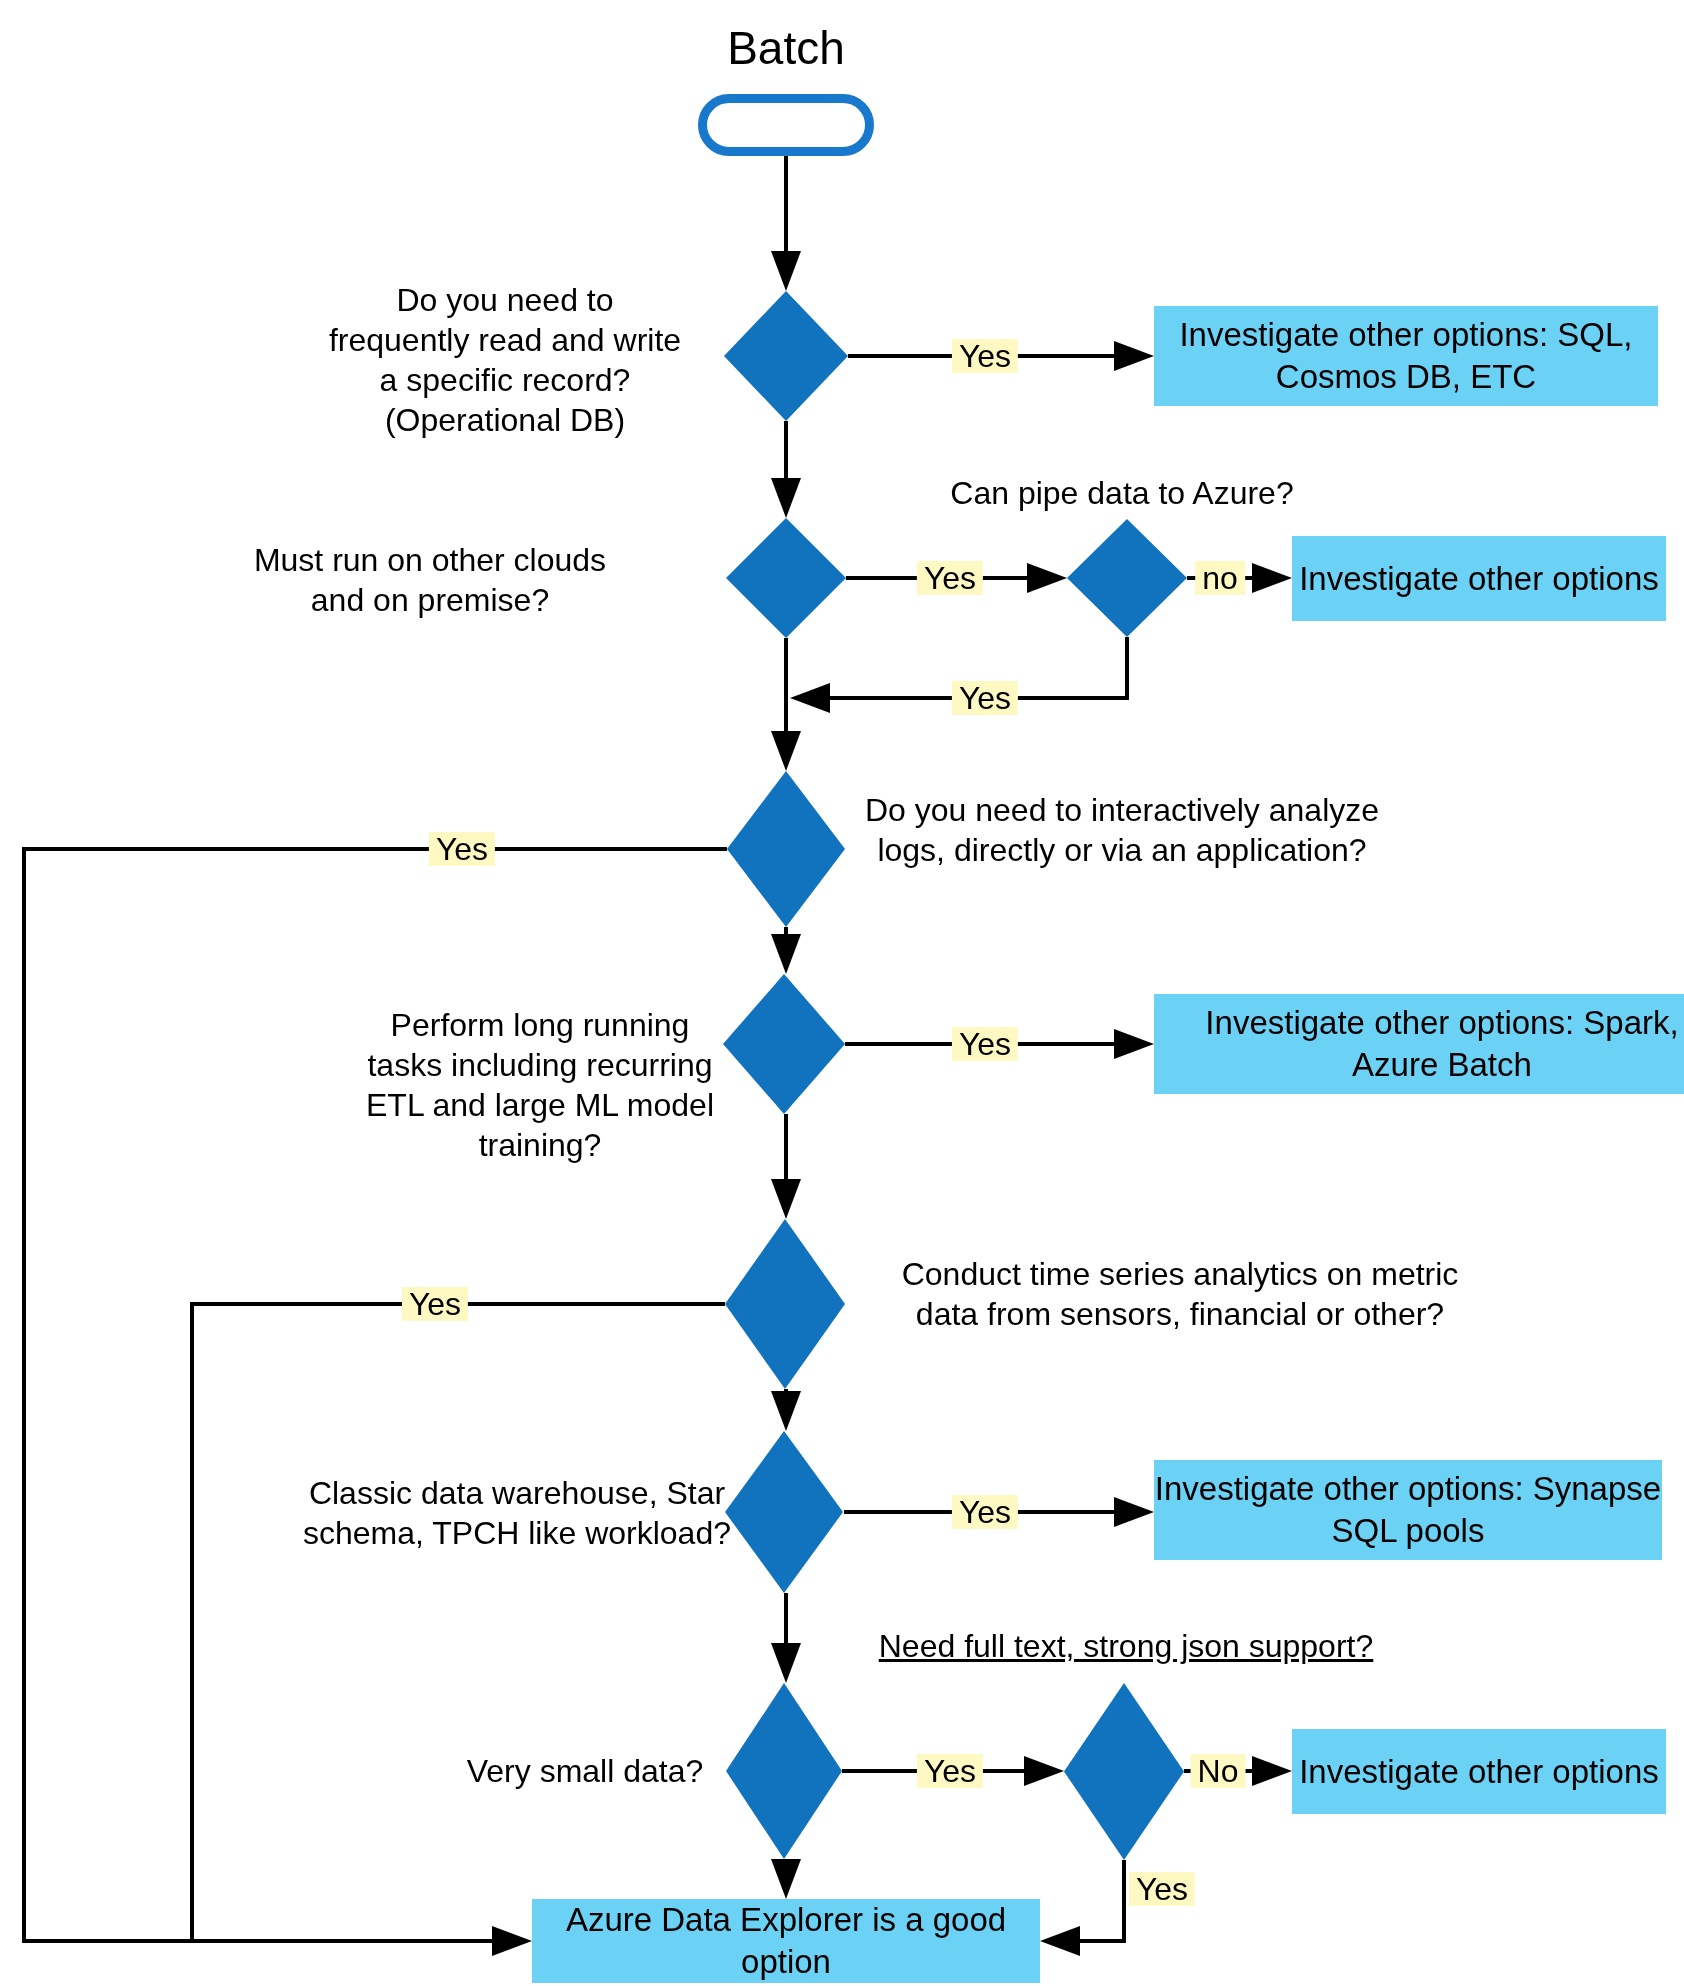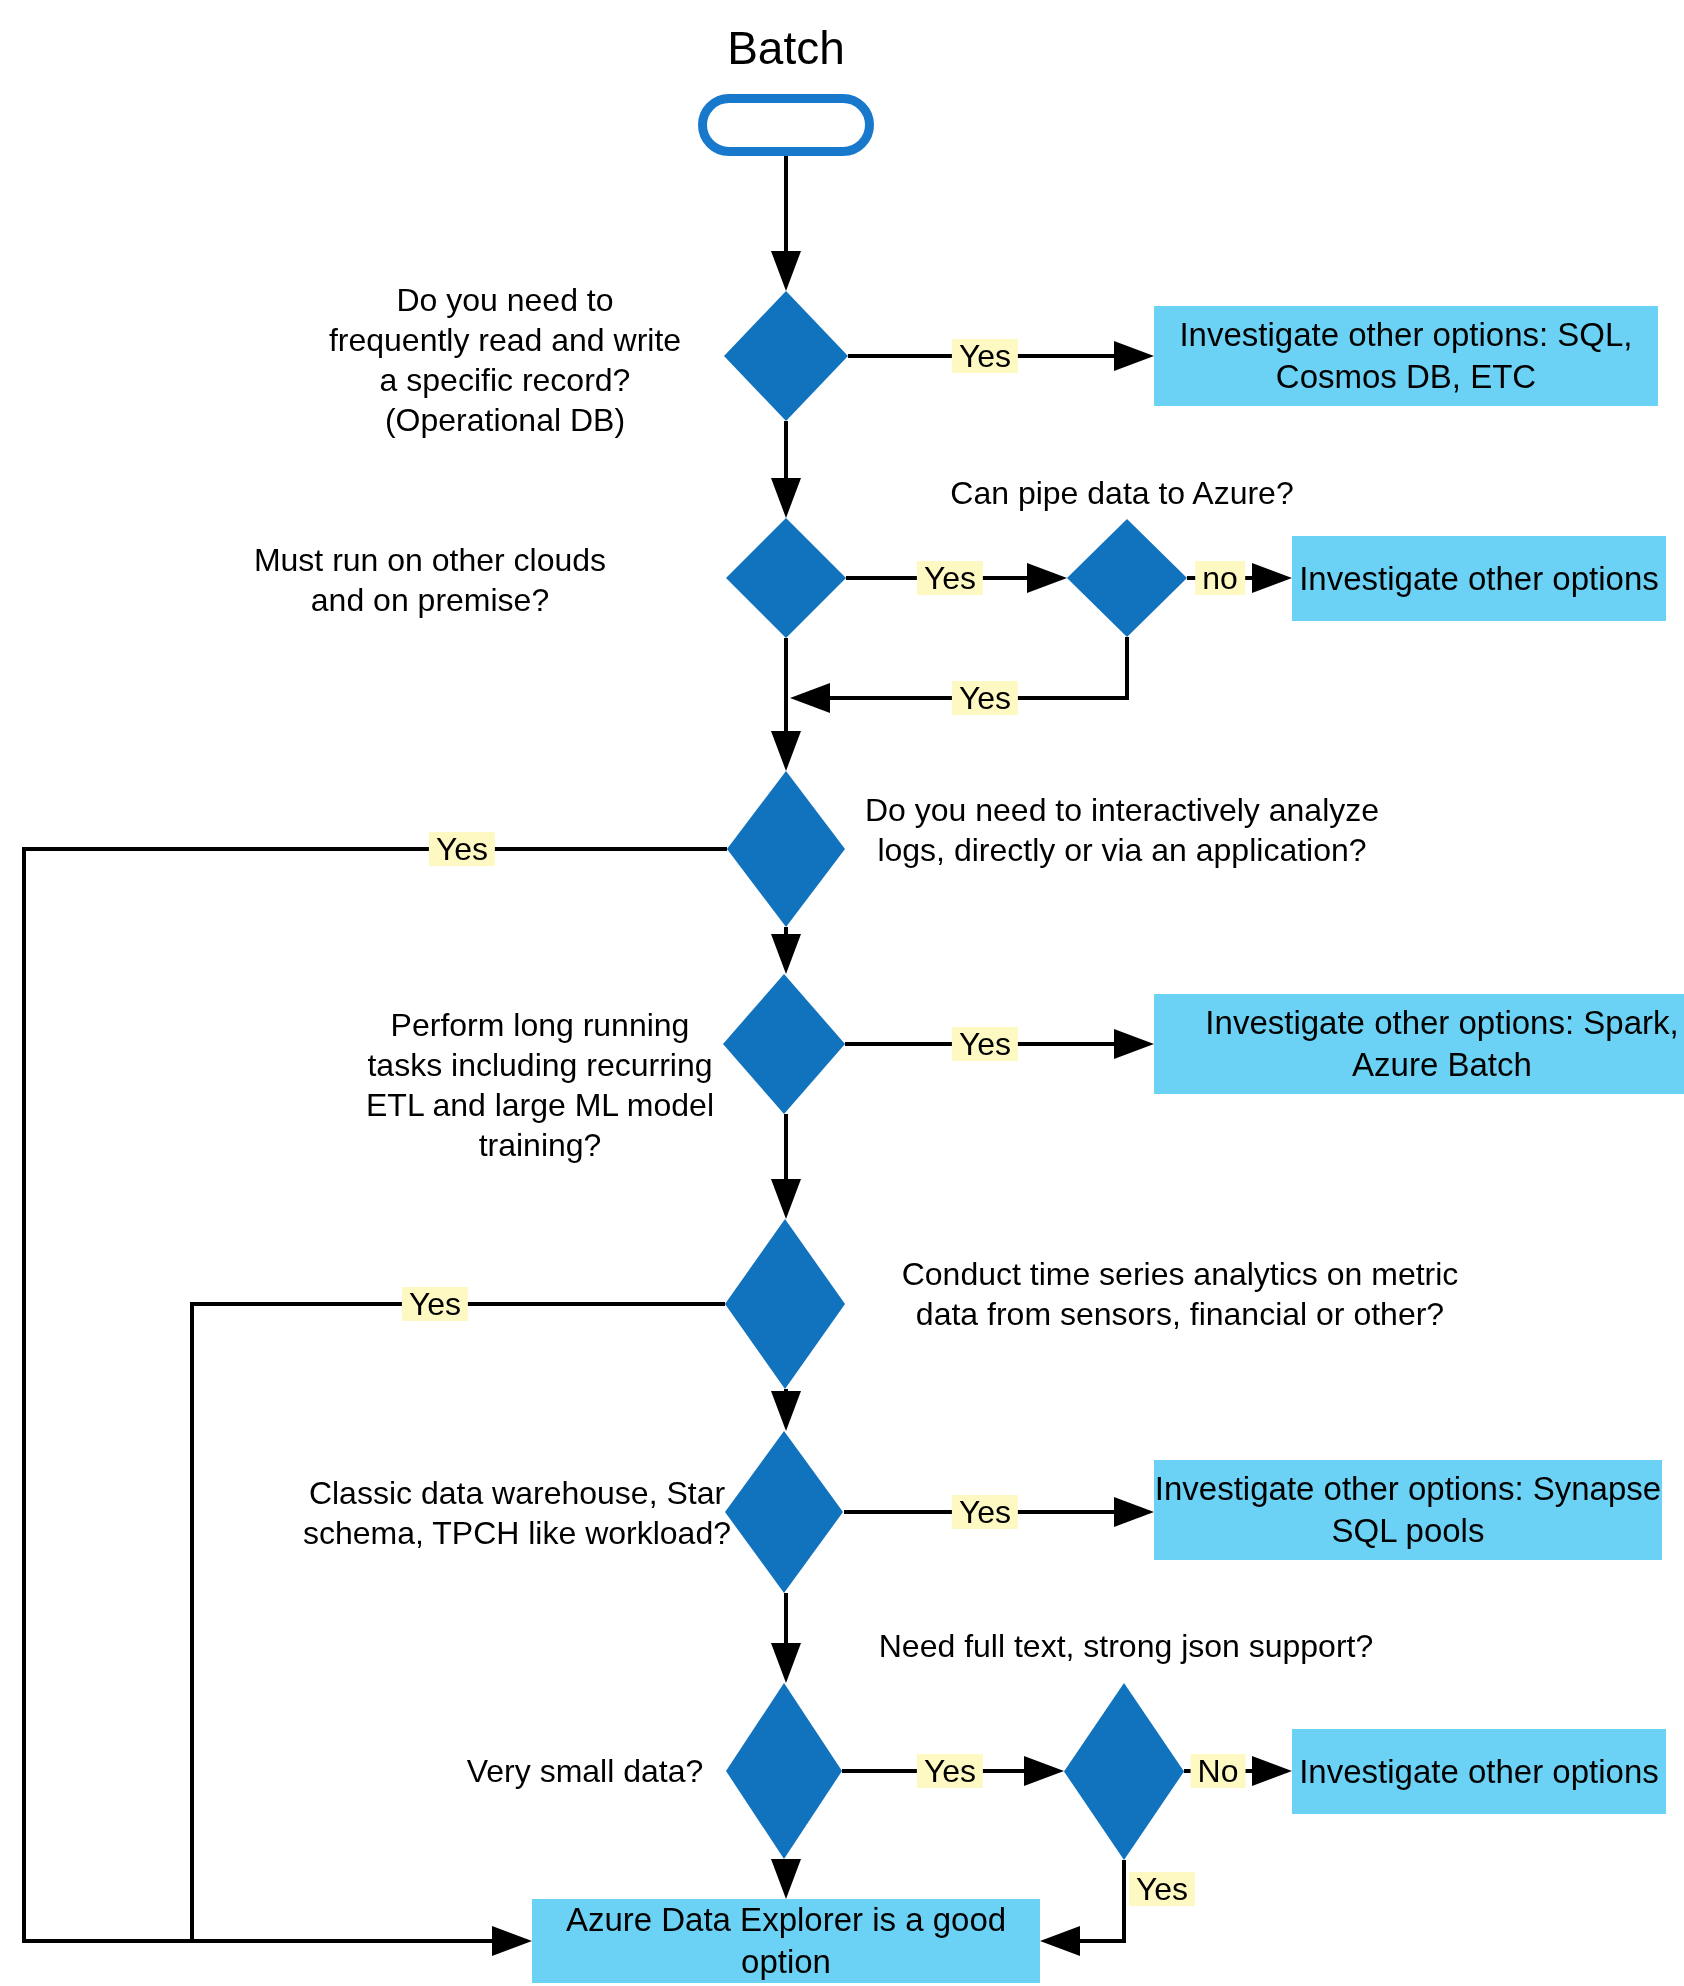--- a/index.html
+++ b/index.html
@@ -152,21 +152,21 @@
   </div>
 
   <div class="diamond" style="left:726px;top:1683px;width:116px;height:176px;"></div>
   <div class="qtext" style="left:585px;top:1771px;">
     <div>Very small data?</div>
   </div>
   <div class="hline" style="left:842px;top:1769px;width:182px;"></div>
   <div class="ah ah-right" style="left:1024px;top:1756px;"></div>
   <div class="elabel" style="left:950px;top:1771px;">Yes</div>
 
-  <div class="qtext" style="left:1126px;top:1646px;">
+  <div class="qtext" style="left:1126px;top:1646px;text-decoration:underline;">
     <div>Need full text, strong json support?</div>
   </div>
   <div class="diamond" style="left:1064px;top:1683px;width:120px;height:177px;"></div>
   <div class="hline" style="left:1184px;top:1769px;width:68px;"></div>
   <div class="ah ah-right" style="left:1252px;top:1756px;"></div>
   <div class="elabel" style="left:1218px;top:1771px;">No</div>
   <div class="obox" style="left:1292px;top:1729px;width:374px;height:85px;">
     <div>Investigate other options</div>
   </div>
 

